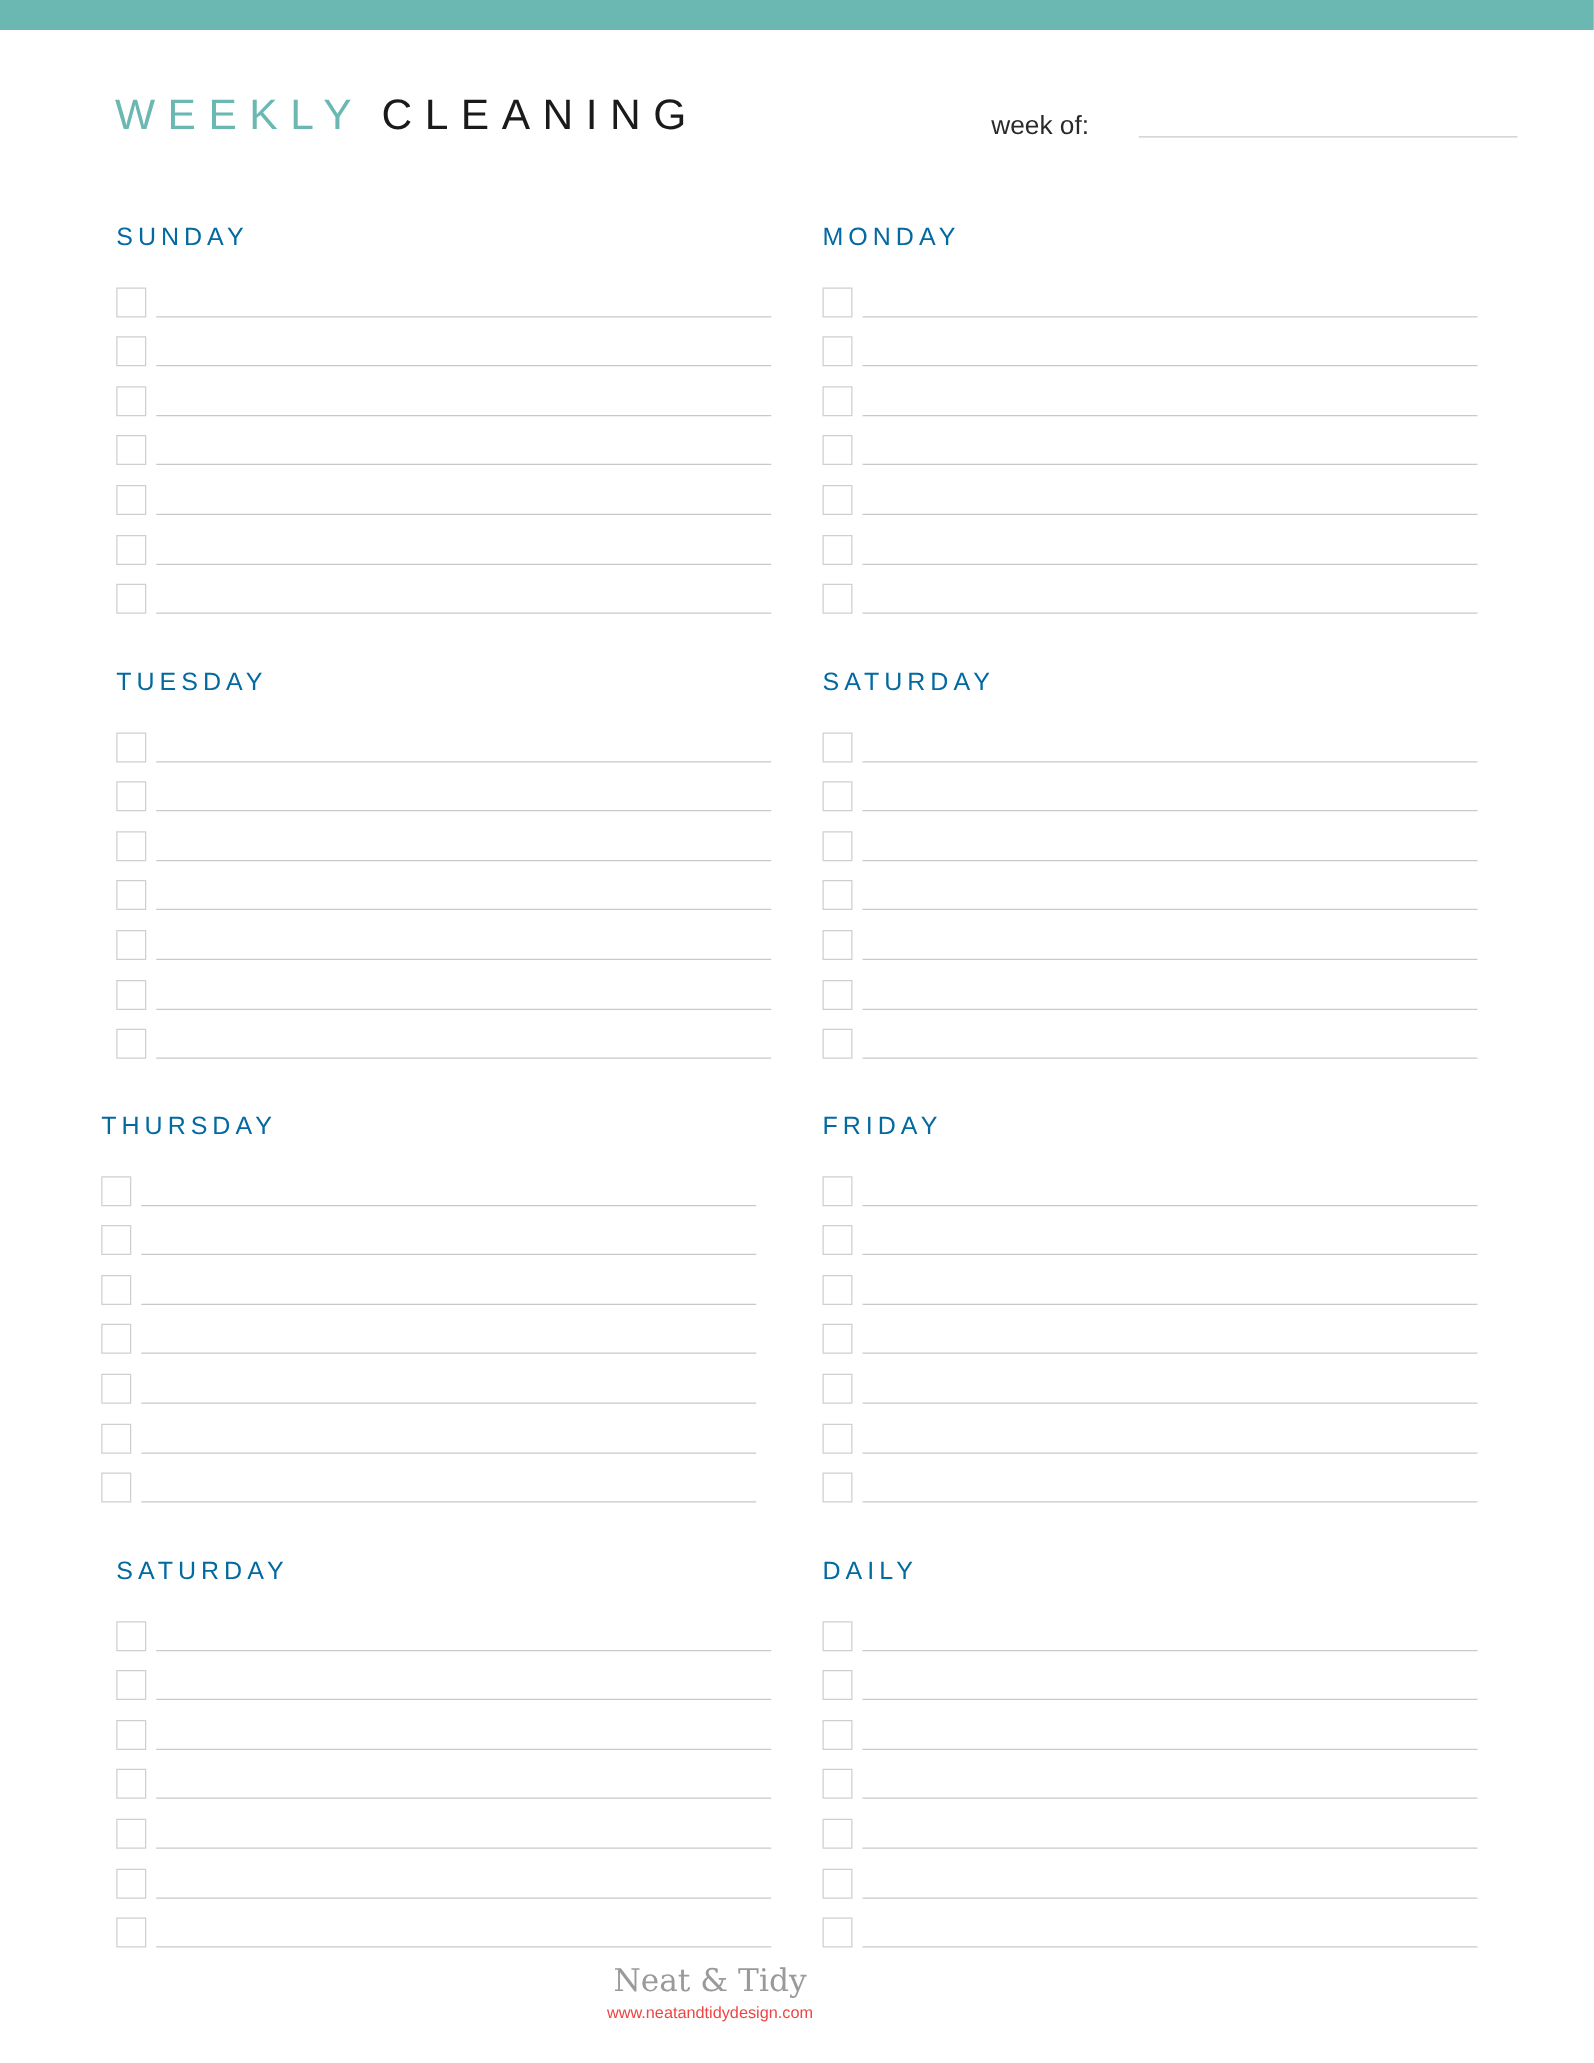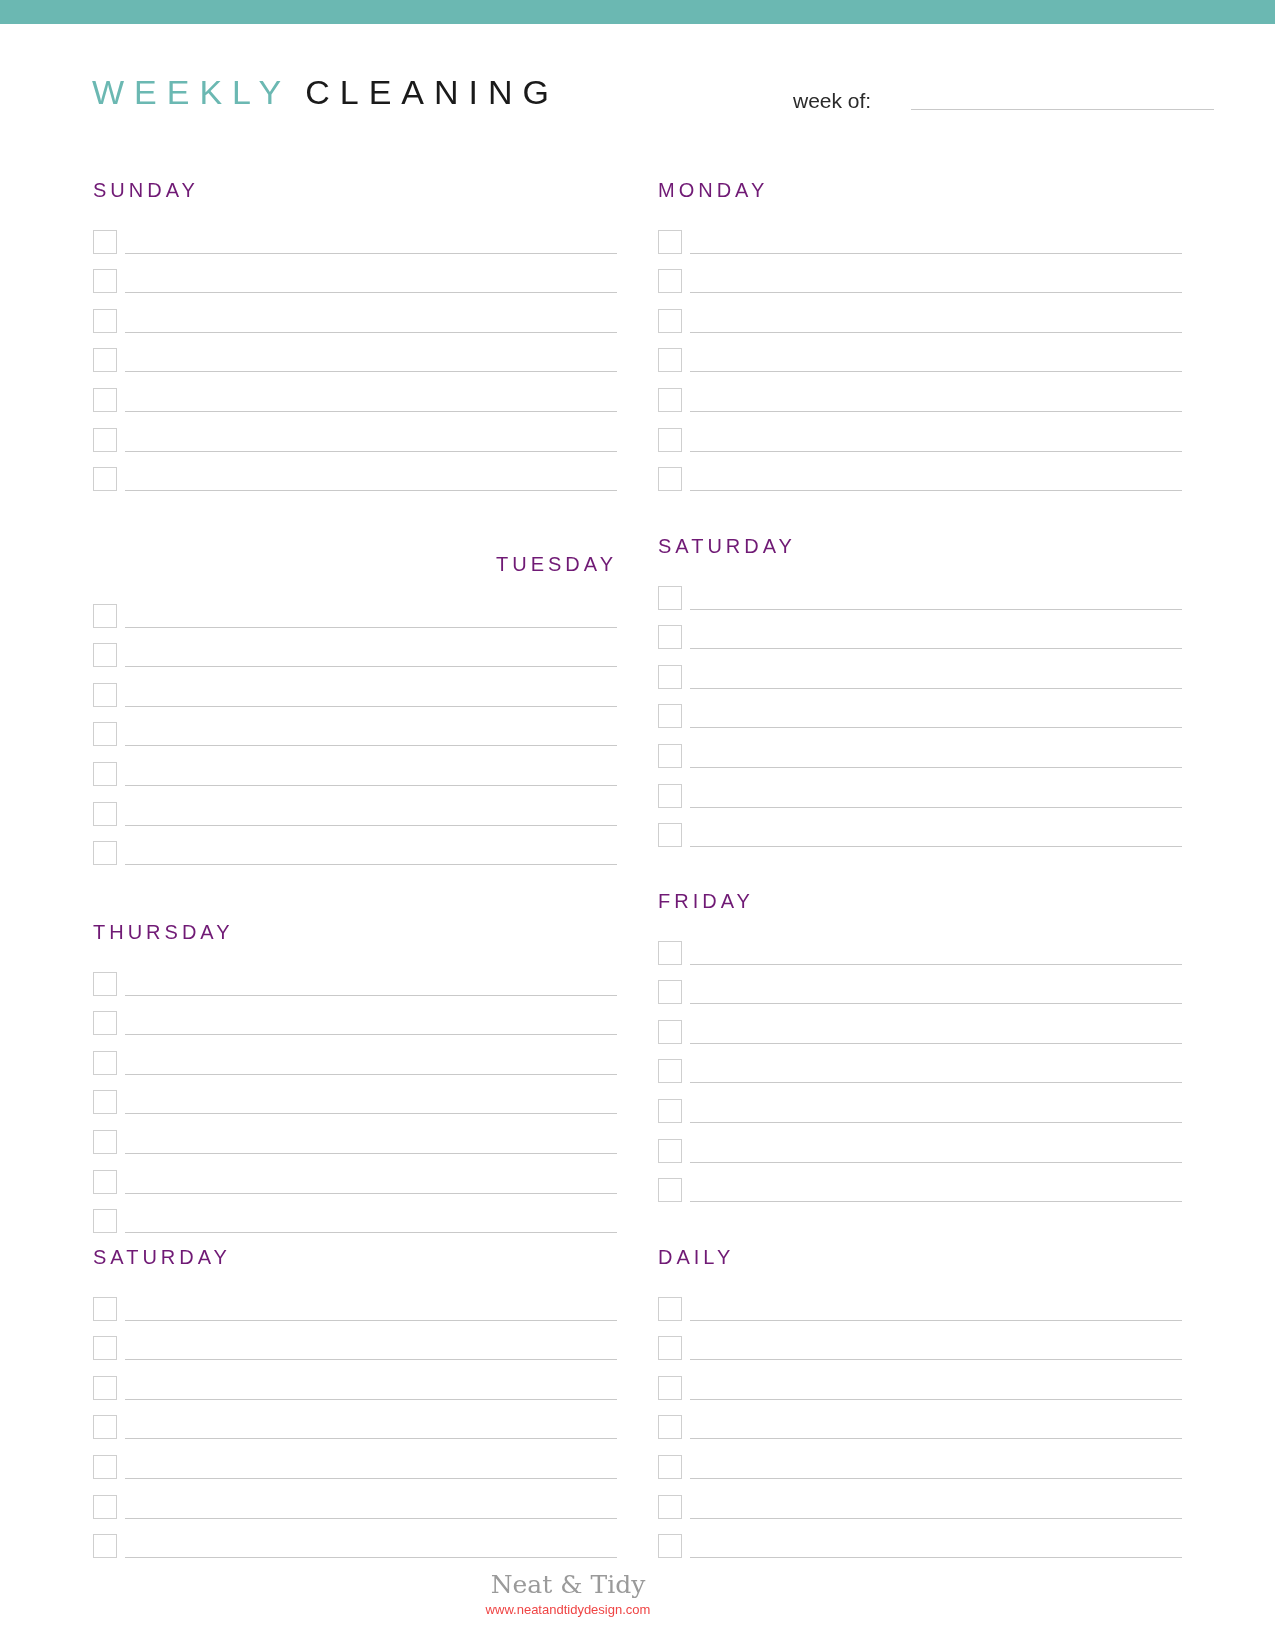--- a/index.html
+++ b/index.html
@@ -5,21 +5,21 @@
   html,body{margin:0;padding:0;background:#ffffff;}
   body{width:1275px;height:1650px;position:relative;overflow:hidden;font-family:"Liberation Sans",sans-serif;}
   .topbar{position:absolute;left:0;top:0;width:1275px;height:24px;background:#6bb8b2;}
   .title{position:absolute;left:92px;top:62px;font-size:34px;letter-spacing:10px;font-weight:300;line-height:60px;white-space:nowrap;}
   .title .accent{color:#6bb8b2;}
   .title .main{color:#1a1a1a;margin-left:14px;}
   .weekof{position:absolute;left:793px;top:88px;display:flex;align-items:flex-end;gap:34px;}
   .weekof-label{font-size:21px;color:#2a2a2a;line-height:26px;}
   .weekof-line{width:303px;height:0;border-bottom:1.5px solid #c9c9c9;margin-left:6px;margin-bottom:4px;}
   .section{position:absolute;width:524px;}
-  .section-title{font-size:20px;letter-spacing:4px;color:#701a75;line-height:24px;height:24px;}
+  .section-title{font-size:20px;letter-spacing:4px;color:#0369a1;line-height:24px;height:24px;}
   .rows{margin-top:16px;}
   .row{display:flex;align-items:flex-end;height:39.6px;box-sizing:border-box;}
   .cb{width:24px;height:24px;border:1.5px solid #cfcfcf;box-sizing:border-box;flex:0 0 auto;margin-bottom:4px;background:#fff;}
   .line{flex:1;height:0;border-bottom:1.5px solid #c9c9c9;margin-left:8px;margin-bottom:4px;}
   .footer{position:absolute;left:0;width:1136px;text-align:center;}
   .brand{top:1570px;font-family:"DejaVu Serif",serif;font-size:25px;color:#9a9a9a;}
   .url{top:1602px;font-size:13px;color:#ef4444;}
 </style>
 </head>
 <body>
@@ -95,21 +95,21 @@
         <div class="row">
           <span class="cb"></span>
           <span class="line"></span>
         </div>
         <div class="row">
           <span class="cb"></span>
           <span class="line"></span>
         </div>
       </div>
     </div>
-    <div class="section" style="left: 93px; top: 552px; text-align: right;">
+    <div class="section" style="left: 93px; top: 534px;">
       <div class="section-title">TUESDAY</div>
       <div class="rows">
         <div class="row">
           <span class="cb"></span>
           <span class="line"></span>
         </div>
         <div class="row">
           <span class="cb"></span>
           <span class="line"></span>
         </div>
@@ -161,21 +161,21 @@
         <div class="row">
           <span class="cb"></span>
           <span class="line"></span>
         </div>
         <div class="row">
           <span class="cb"></span>
           <span class="line"></span>
         </div>
       </div>
     </div>
-    <div class="section" style="left: 93px; top: 889px; margin-top: 31px;">
+    <div class="section" style="left: 81px; top: 889px;">
       <div class="section-title">THURSDAY</div>
       <div class="rows">
         <div class="row">
           <span class="cb"></span>
           <span class="line"></span>
         </div>
         <div class="row">
           <span class="cb"></span>
           <span class="line"></span>
         </div>

